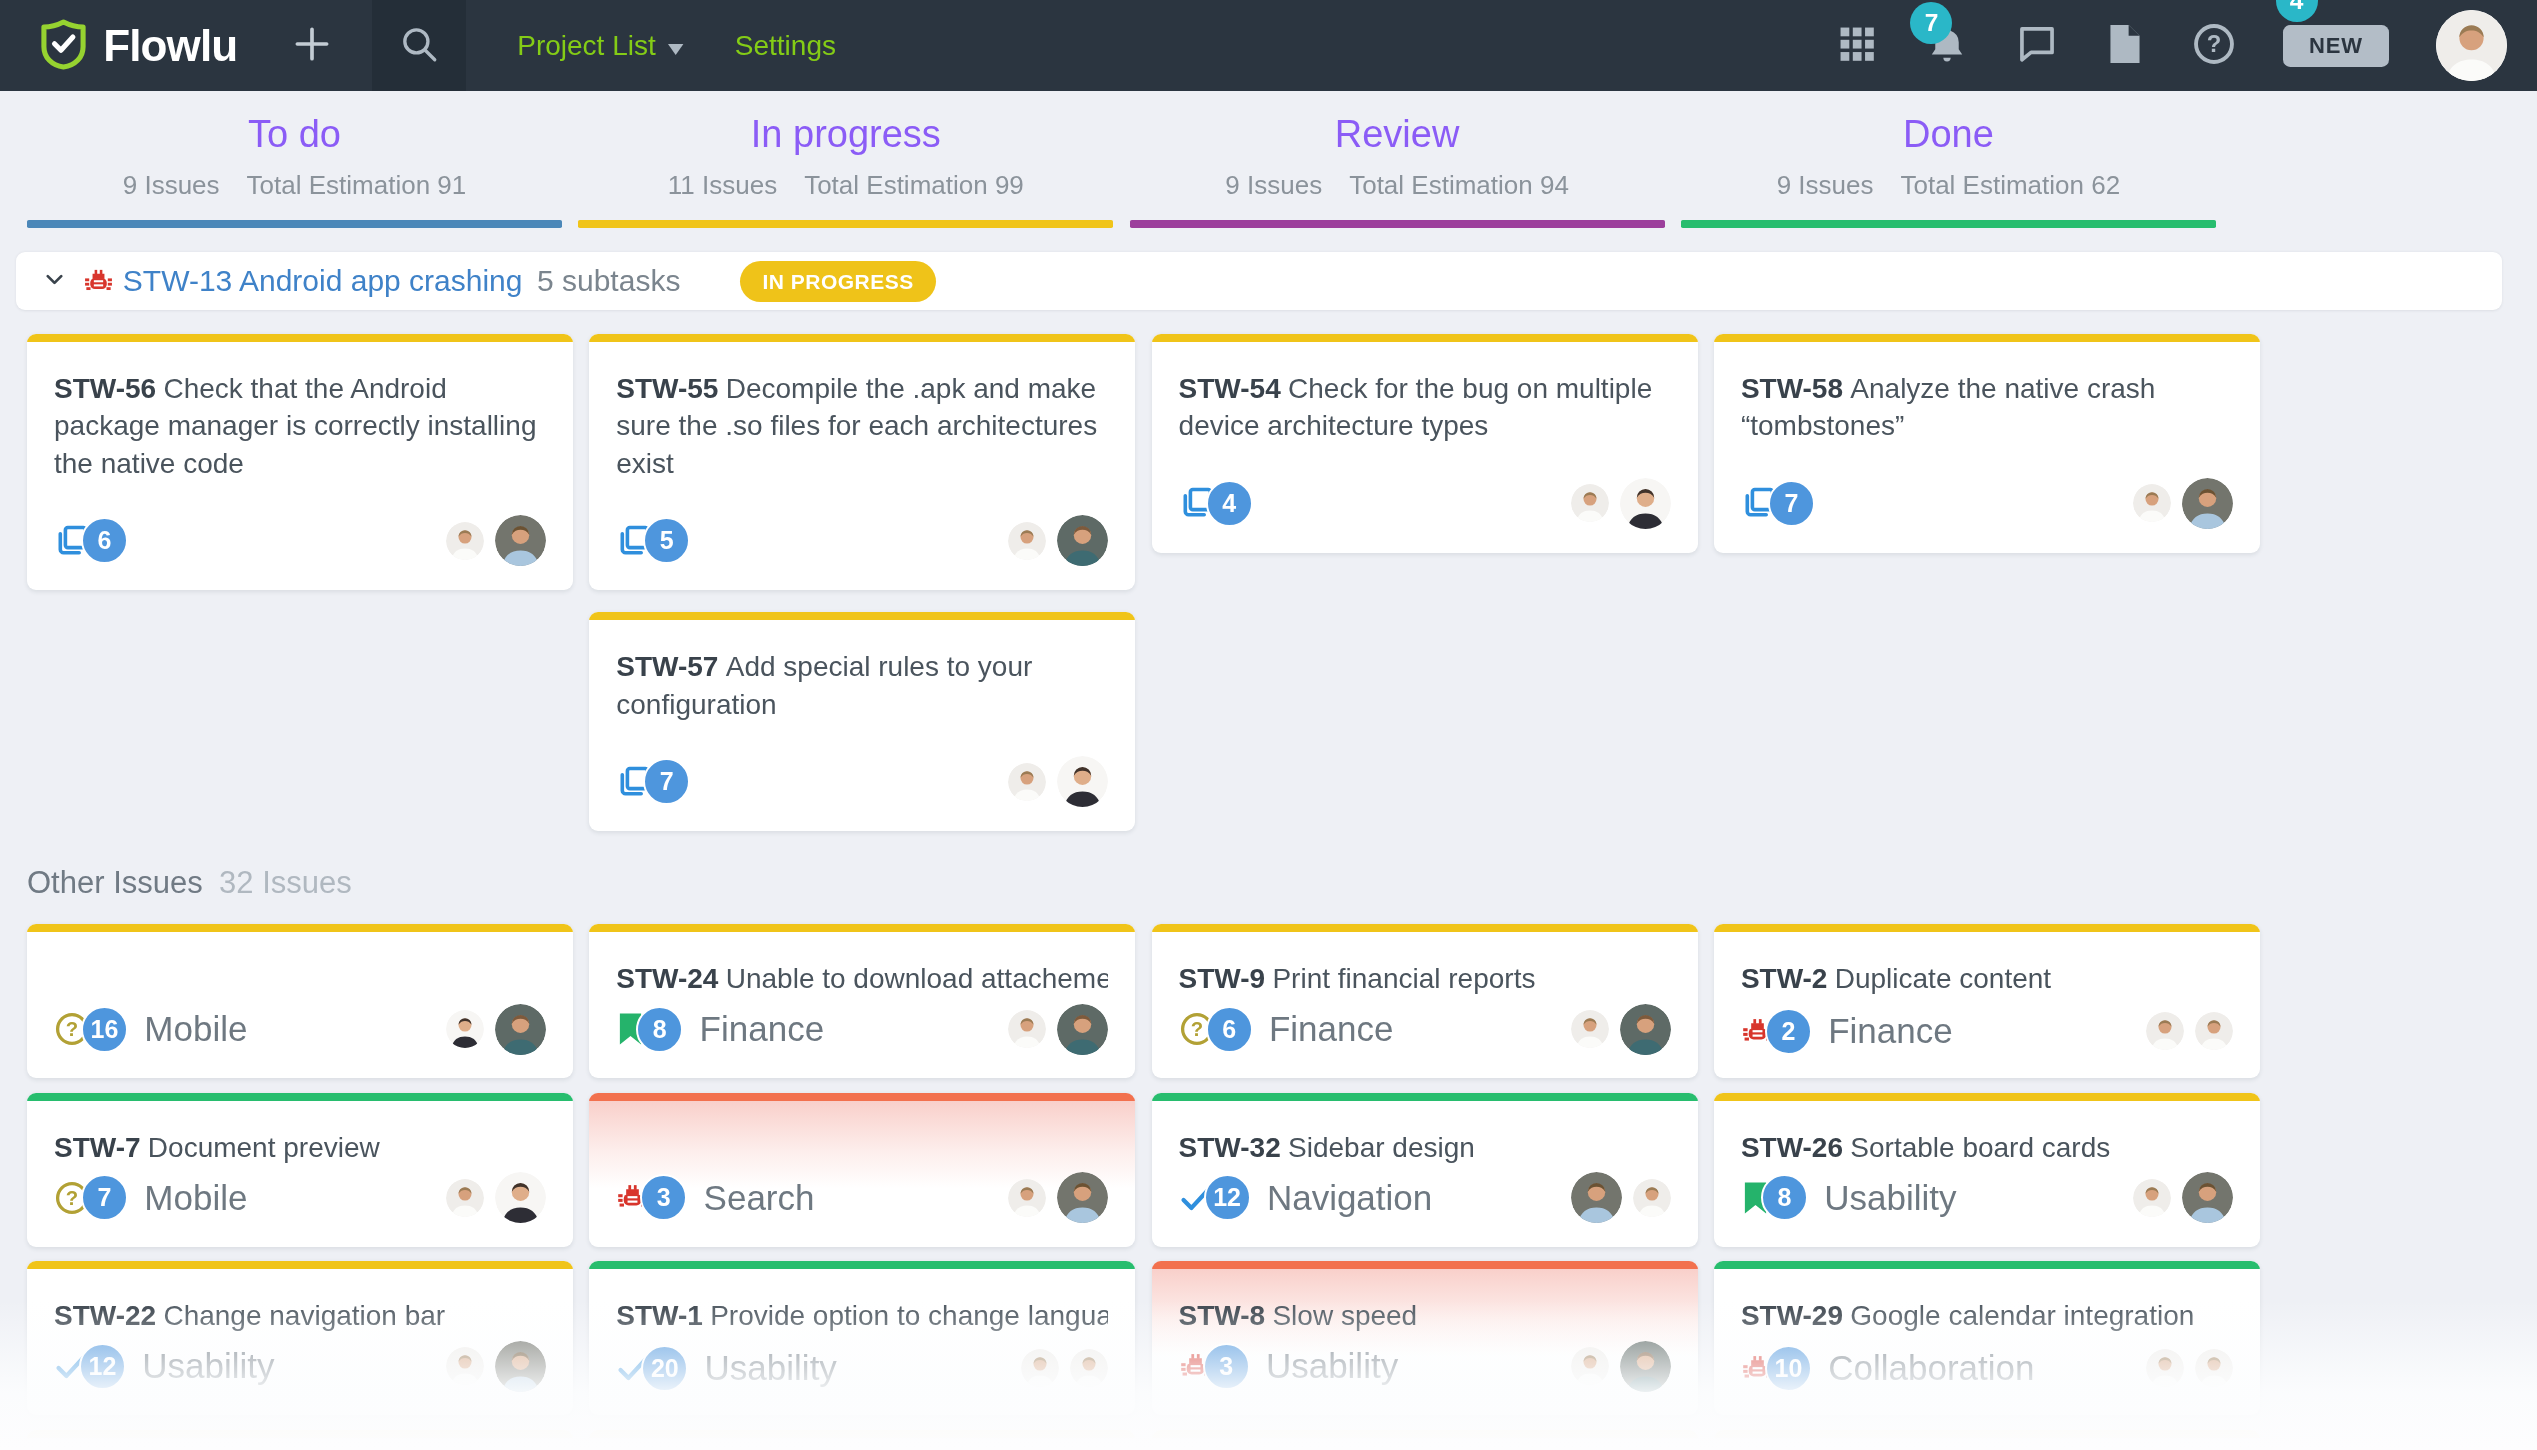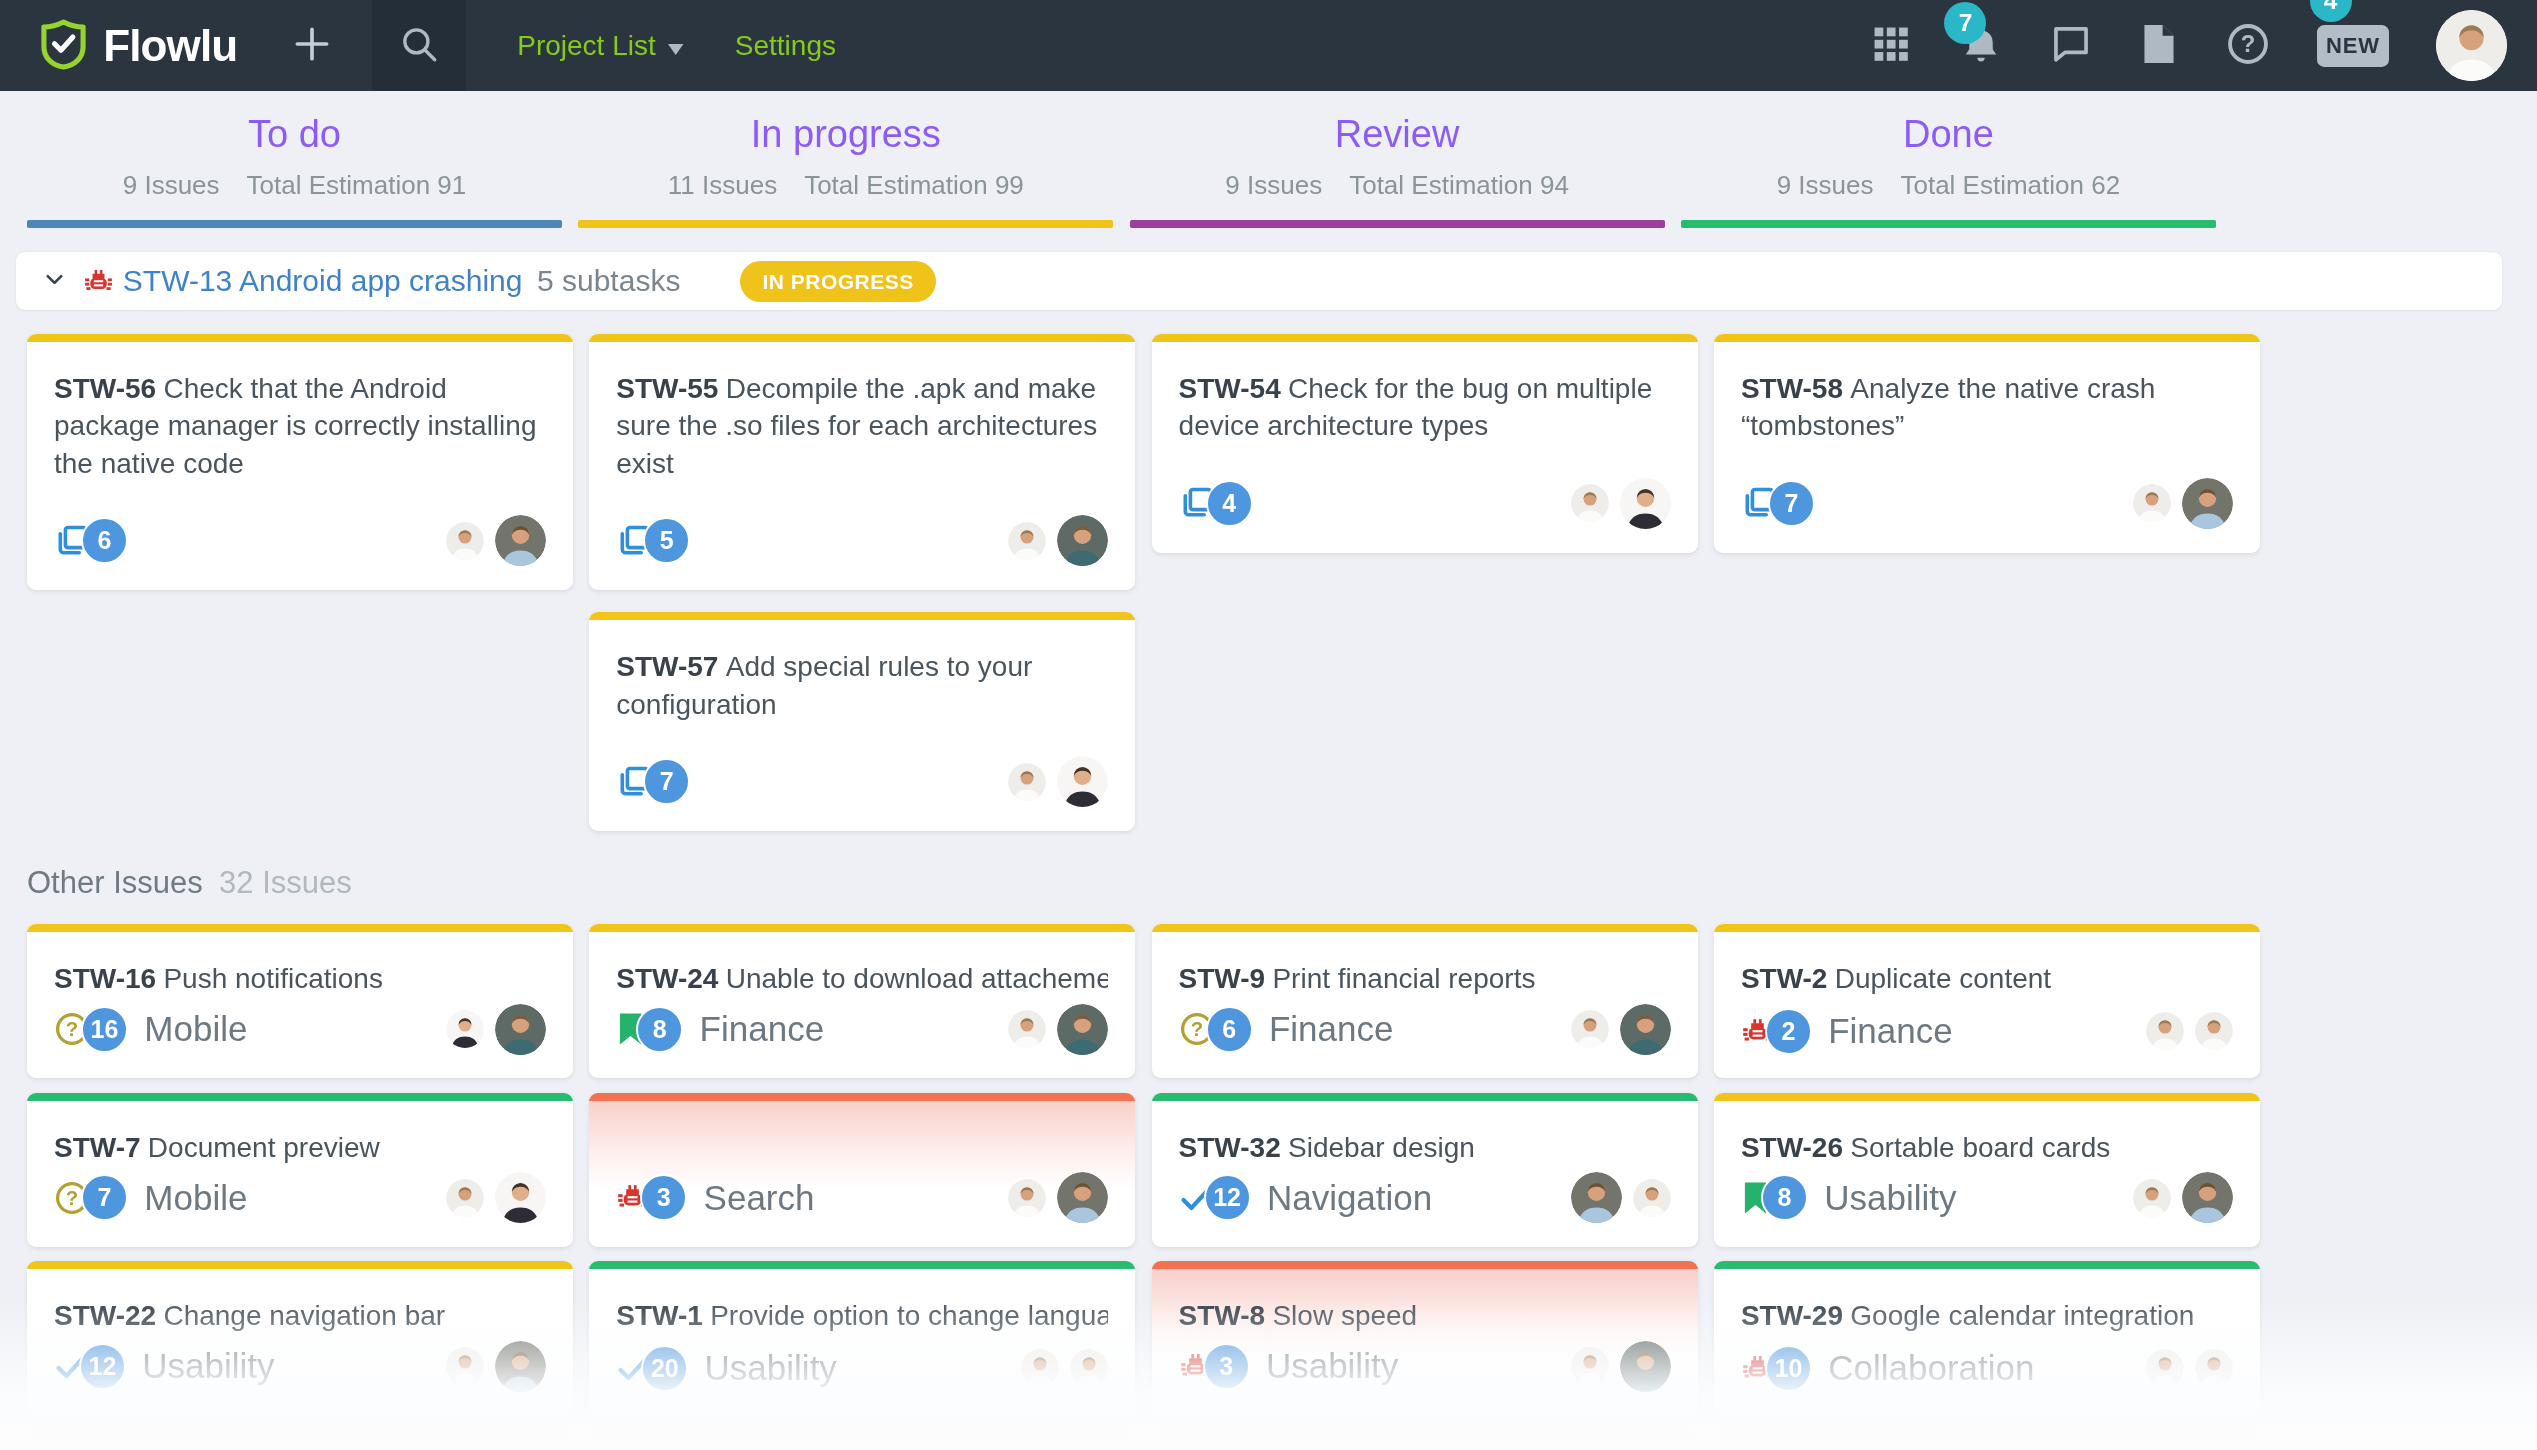--- a/index.html
+++ b/index.html
@@ -14,21 +14,21 @@
   .brand{display:flex;align-items:center;gap:16.3px;cursor:pointer}
   .brand-name{color:#ffffff;font-size:44px;font-weight:600;letter-spacing:-0.9px}
   .add-btn{margin-left:53px;display:flex;cursor:pointer}
   .search-btn{height:91px;width:94px;margin-left:38px;display:flex;align-items:center;justify-content:center;background:#242e38;cursor:pointer}
   .nav-item{color:#84cc16;font-size:28px;margin-left:51px;display:flex;align-items:center;gap:12.7px;cursor:pointer;white-space:nowrap}
   .top-right{margin-left:auto;display:flex;align-items:center;gap:47px}
   .icon-wrap{position:relative;display:flex;cursor:pointer}
   .tbadge{position:absolute;background:#2ab7c8;color:#fff;font-size:24.5px;font-weight:700;min-width:42px;height:42px;padding:0 5.4px;border-radius:22px;display:flex;align-items:center;justify-content:center}
   .bell-badge{top:-20px;left:-14.5px}
   .new-badge{top:-45px;left:-7.3px}
-  .new-chip{background:#b3bdc7;color:#2b3540;font-weight:800;font-size:22px;line-height:1;padding:10px 9px;border-radius:7.3px;letter-spacing:0.9px}
+  .new-chip{background:#b3bdc7;color:#2b3540;font-weight:800;font-size:22px;line-height:1;padding:10px 26px;border-radius:7.3px;letter-spacing:0.9px}
   .top-avatar{width:71px;height:71px;border-radius:50%;overflow:hidden;background:#fff;display:flex;cursor:pointer}
   
   .col-heads{display:flex;gap:16.3px;padding:22px 0 0 27px}
   .col-head{width:535px;text-align:center}
   .col-title{font-size:38px;color:#8b5cf6}
   .col-sub{margin-top:13.6px;font-size:26px;color:#8b939b;display:flex;justify-content:center;gap:27px}
   .col-bar{margin-top:19px;height:8.2px;border-radius:1.8px}
   
   .group-bar{margin:24.5px 36px 0 16.3px;height:58px;background:#fff;border-radius:9px;display:flex;align-items:center;padding:0 25px;box-shadow:0 0.9px 2.7px rgba(44,54,64,.09)}
   .chev{display:flex;margin-right:14.5px;cursor:pointer}
@@ -403,21 +403,20 @@
   </div>
 
 <div class="other-head">
   <span>Other Issues</span>
   <span class="other-count">32 Issues</span>
 </div>
 <div class="cards-row other" id="other-cards">
     <div class="card-col">
       <div class="card short">
       <div class="accent" style="background:#f0c419"></div>
-      <div class="card-title"><b>STW-16</b>Push notifications</div>
       <div class="card-foot">
         <span class="type-icon">
             <svg width="36" height="36" viewBox="0 0 24 24">
               <circle cx="12" cy="12" r="9.6" fill="none" stroke="#b2a135" stroke-width="2.2"></circle>
               <text x="12" y="16.8" text-anchor="middle" font-family="Liberation Sans,sans-serif" font-size="13.5" font-weight="bold" fill="#b2a135">?</text>
             </svg>
           </span>
         <span class="count-badge">16</span>
         <span class="cat">Mobile</span>
         <span class="avatars">

